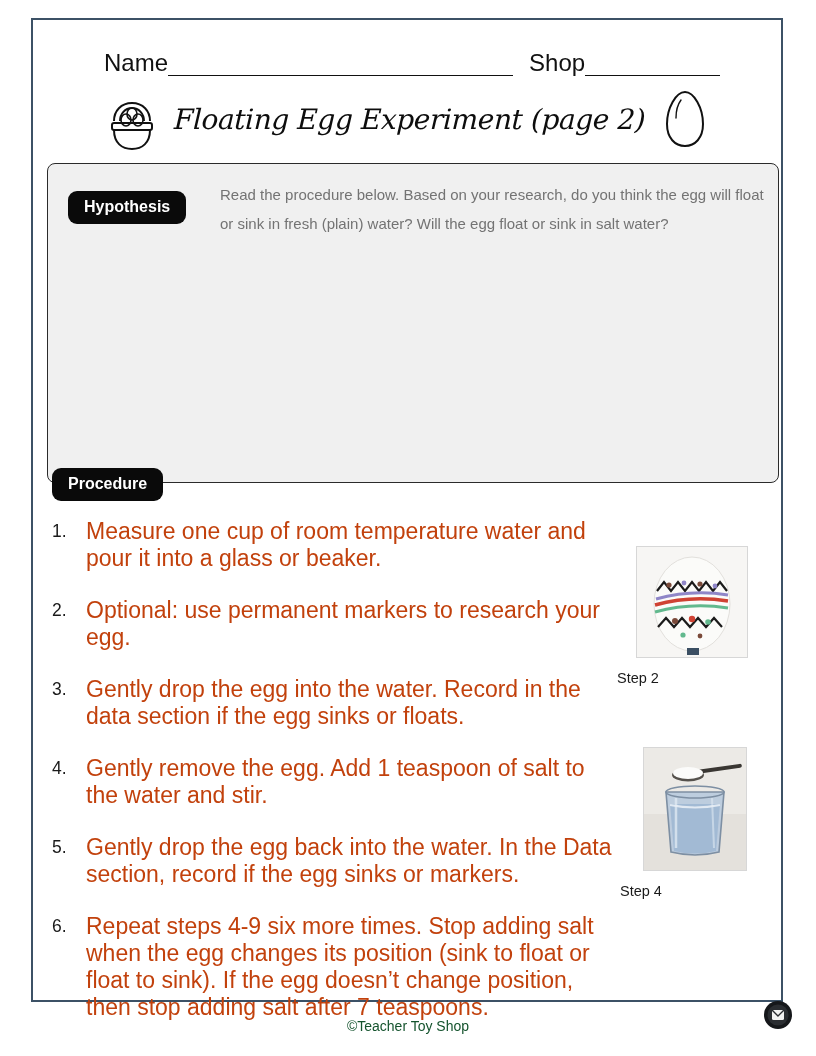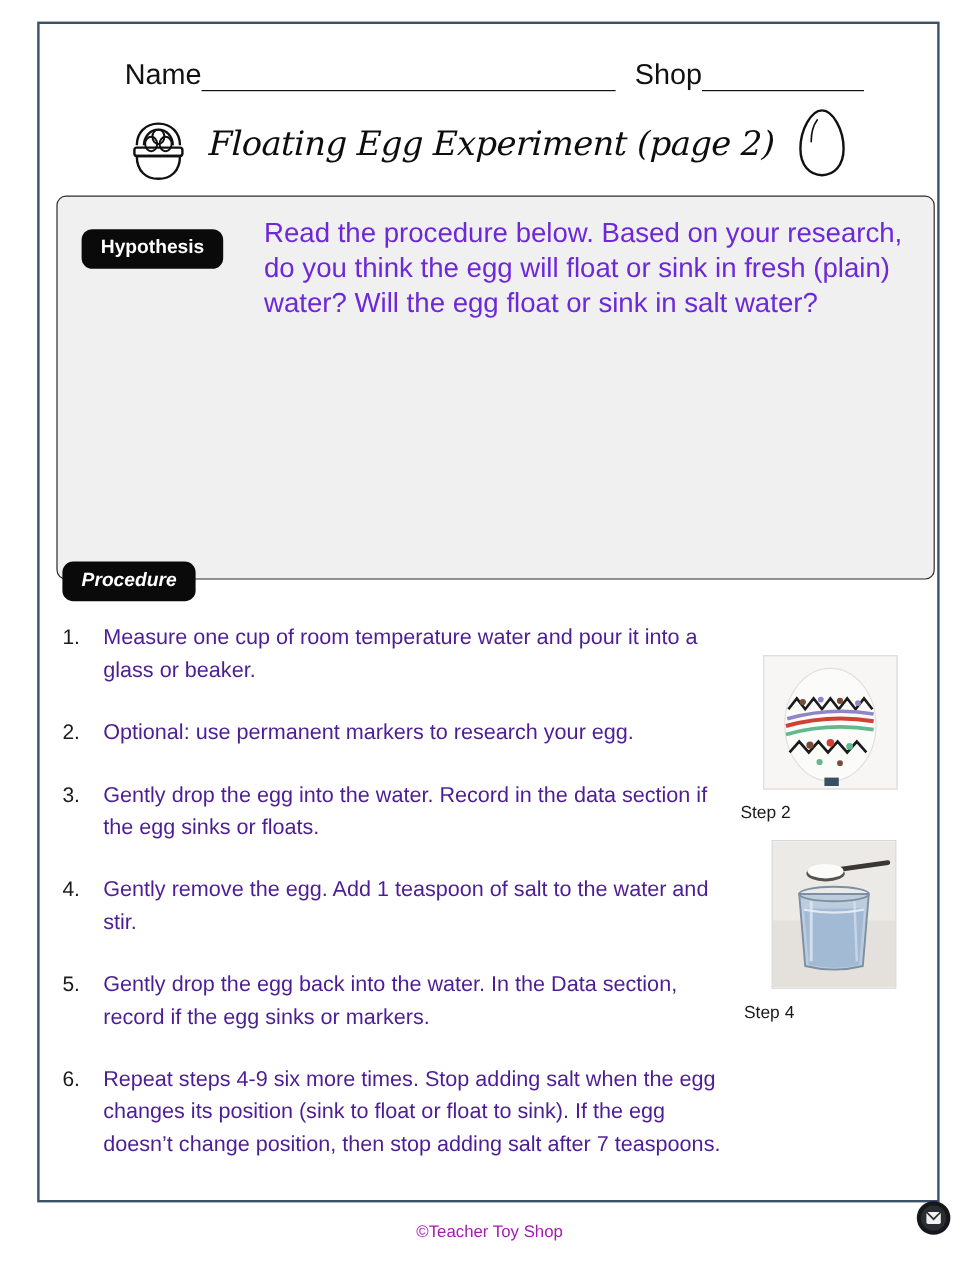--- a/index.html
+++ b/index.html
@@ -106,63 +106,62 @@
   .hypothesis-badge-wrap {
     position: absolute;
     left: 20px;
     top: 27px;
   }
   .hypothesis-text {
     position: absolute;
     left: 172px;
     top: 16px;
     width: 546px;
-    font-size: 23px;
+    font-size: 15px;
     line-height: 29px;
-    color: #6d28d9;
+    color: #737373;
   }
 
   
   .procedure-badge-wrap {
     position: absolute;
     left: 52px;
     top: 468px;
-    font-style: italic;
   }
   .steps {
     position: absolute;
     left: 52px;
     top: 518px;
     width: 560px;
   }
   .step {
     display: flex;
     margin-bottom: 25px;
   }
   .step-num {
     width: 34px;
     flex: 0 0 auto;
     font-size: 17.5px;
     line-height: 27px;
     color: #1a1a1a;
   }
   .step-text {
-    font-size: 18px;
+    font-size: 23px;
     line-height: 27px;
-    color: #4c1d95;
+    color: #c2410c;
   }
 
   
   .photo-block {
     position: absolute;
     text-align: left;
     width: 150px;
   }
   .photo-block.step2 { left: 617px; top: 546px; }
-  .photo-block.step4 { left: 620px; top: 700px; }
+  .photo-block.step4 { left: 620px; top: 747px; }
   .photo-frame {
     width: 110px;
     height: 110px;
     margin: 0 auto;
     border: 1px solid #d7d7d7;
     overflow: hidden;
     position: relative;
     background: #fbfbfb;
   }
   .photo-frame.tall { width: 102px; height: 122px; }
@@ -173,21 +172,21 @@
   }
 
   
   .footer {
     position: absolute;
     left: 0;
     top: 1018px;
     width: 816px;
     text-align: center;
     font-size: 14px;
-    color: #a21caf;
+    color: #14532d;
   }
   .logo-badge {
     position: absolute;
     left: 763px;
     top: 1000px;
     width: 30px;
     height: 30px;
   }
 </style>
 </head>

